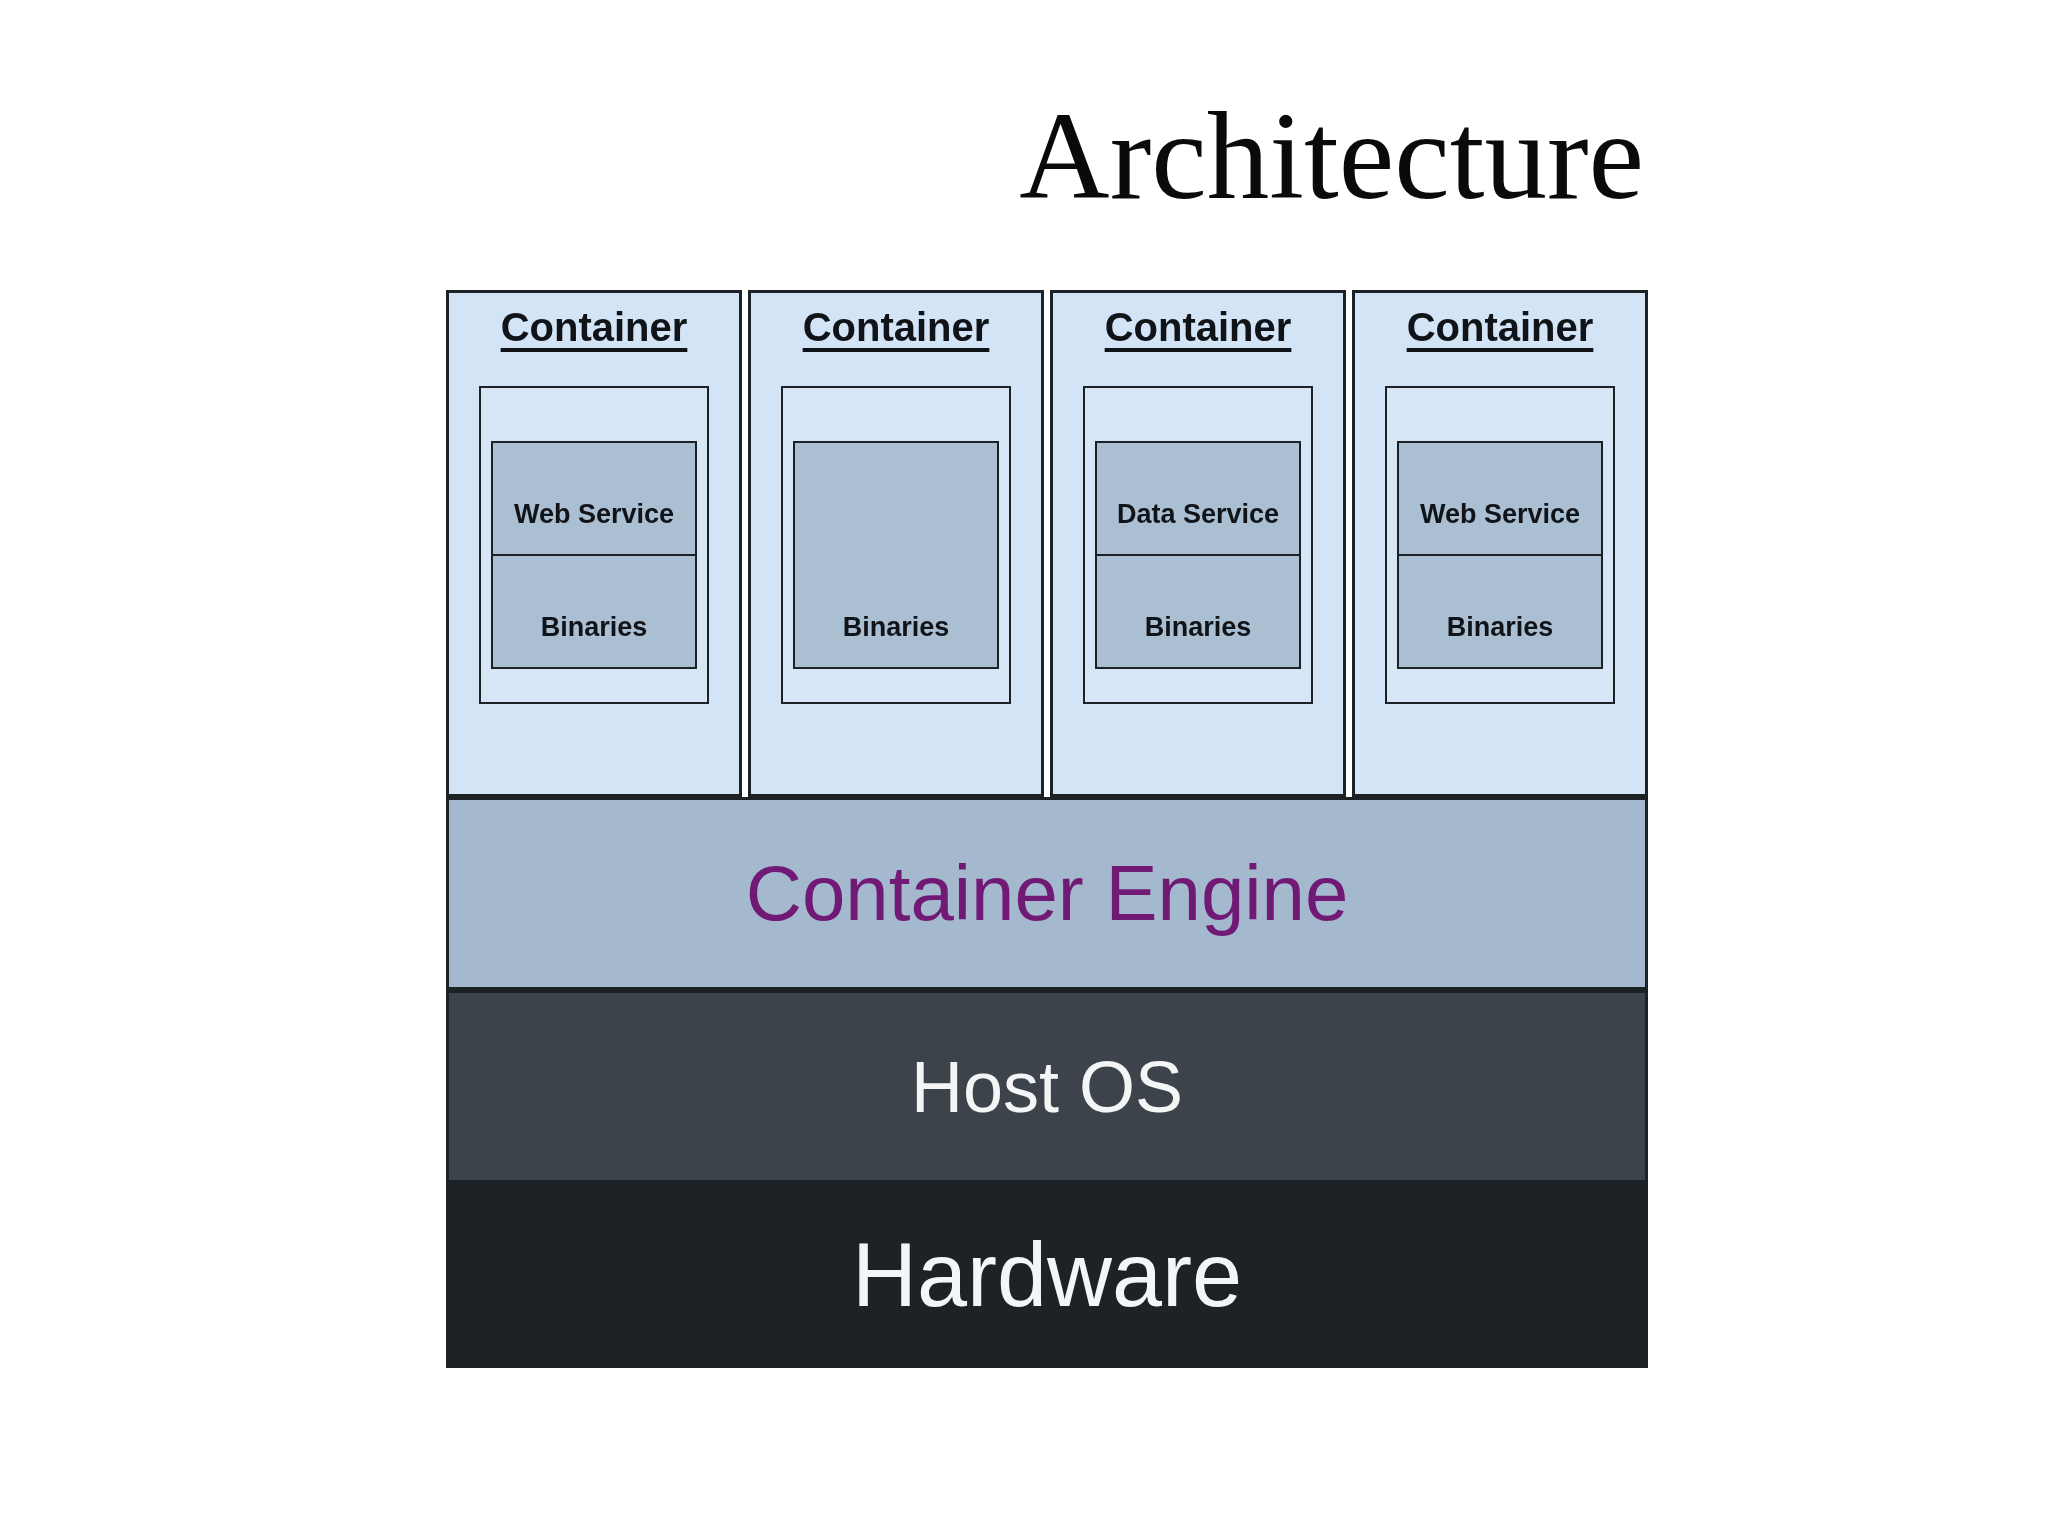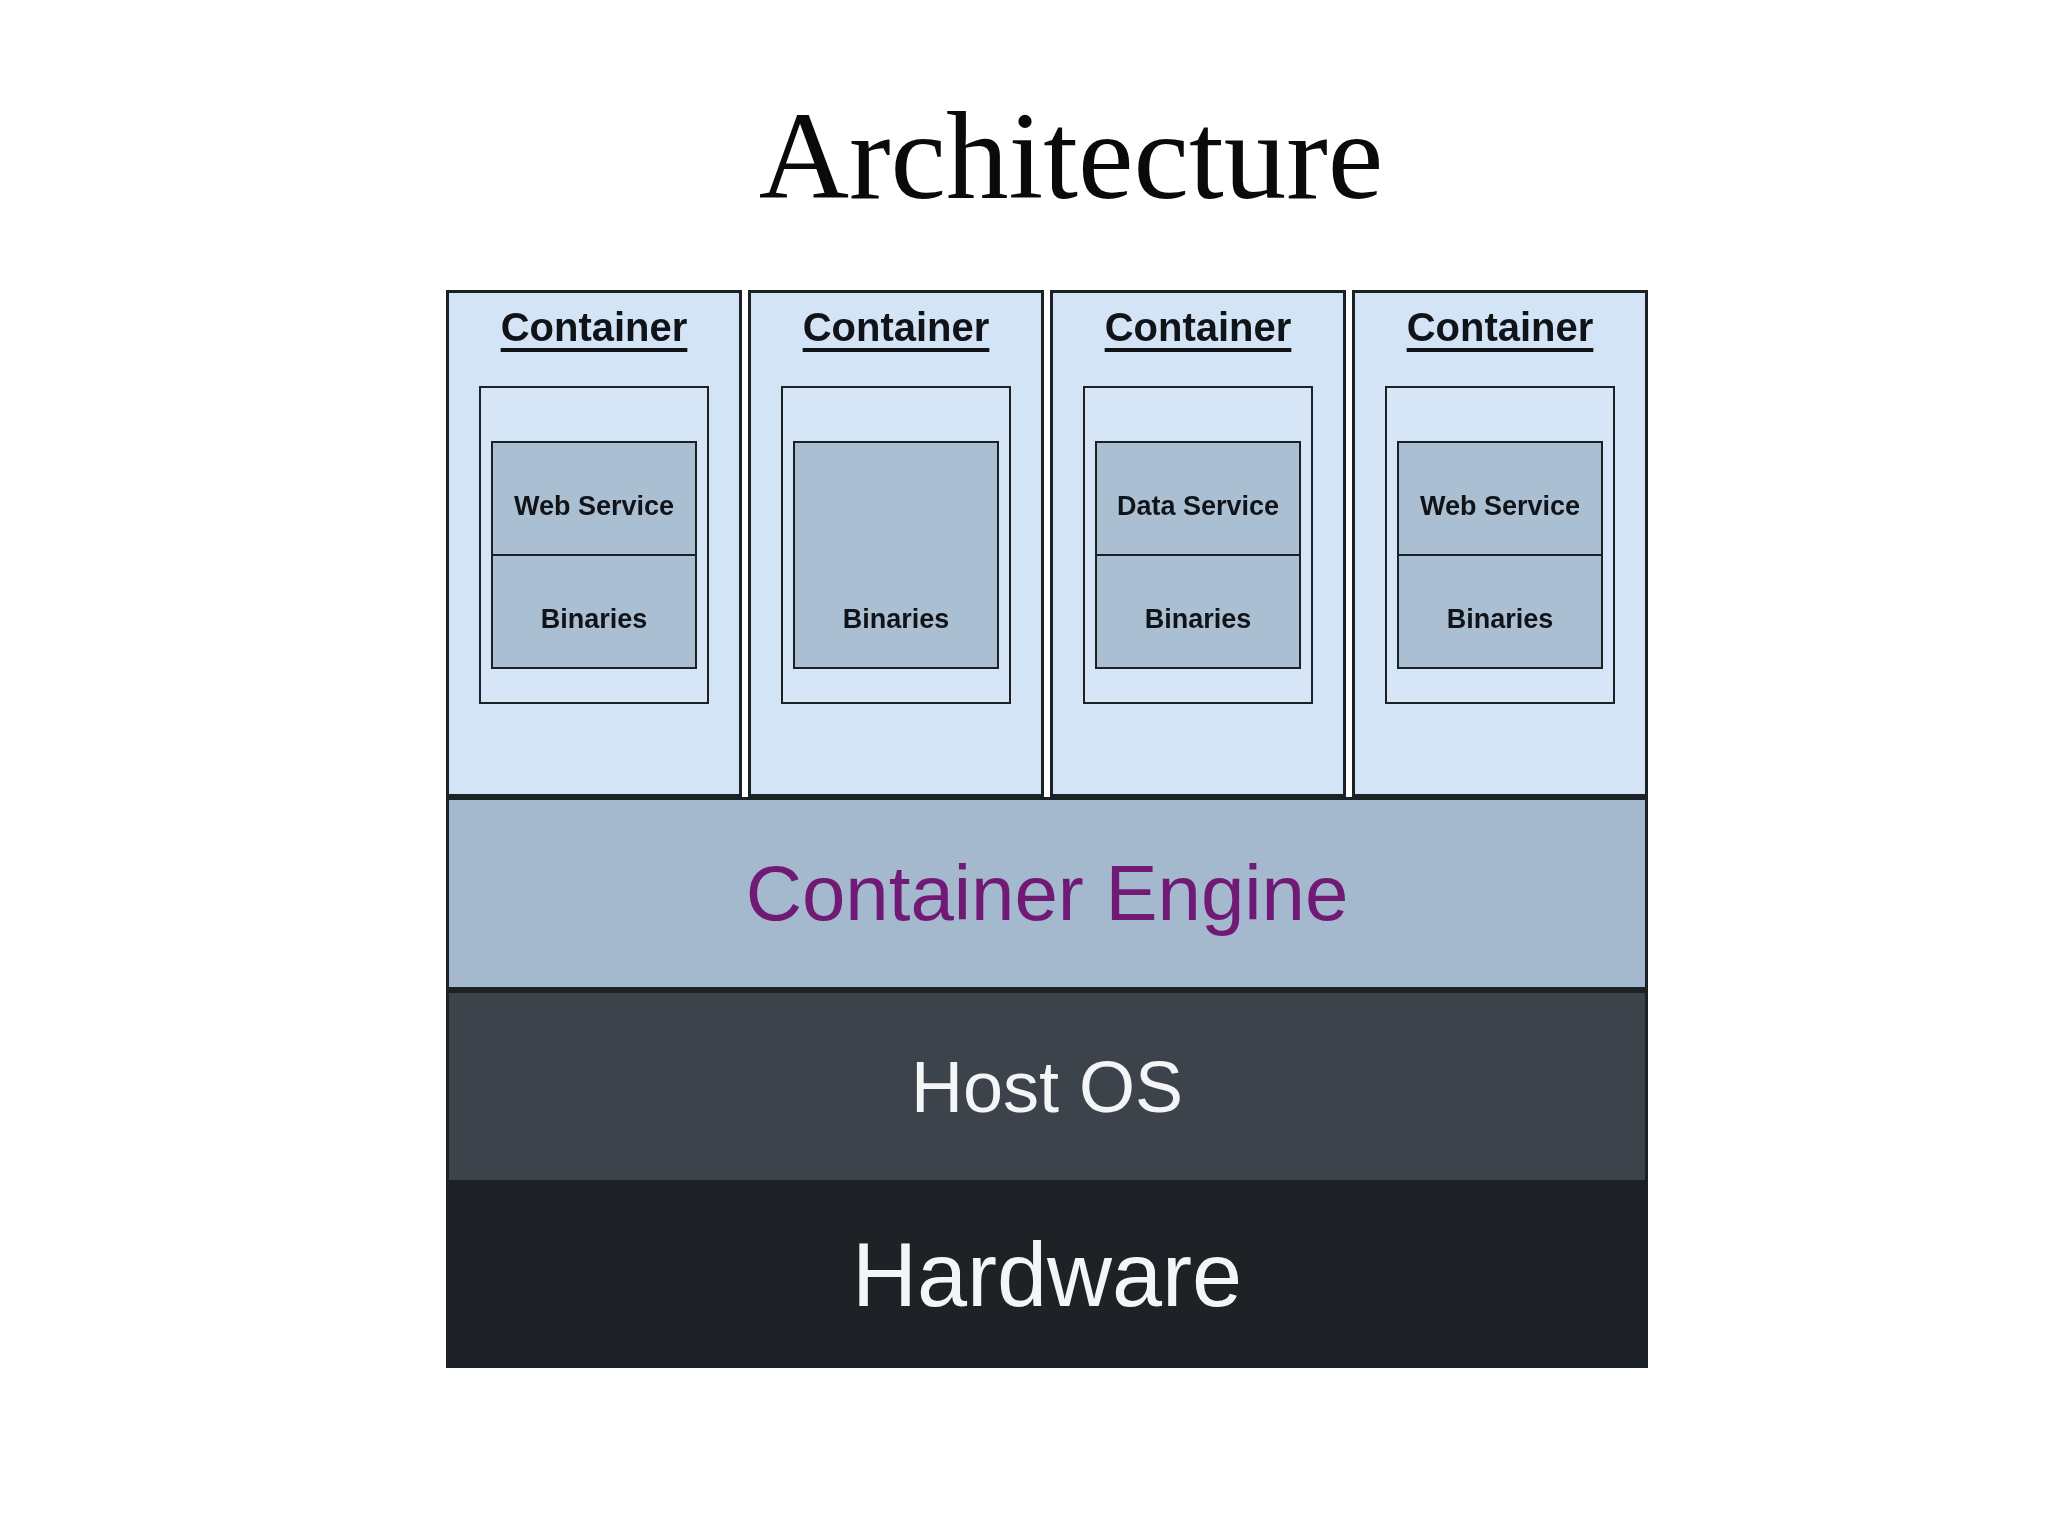--- a/index.html
+++ b/index.html
@@ -18,24 +18,24 @@
   .page {
     position: relative;
     width: 2048px;
     height: 1536px;
     background: #ffffff;
     overflow: hidden;
     font-family: "Liberation Sans", "DejaVu Sans", sans-serif;
   }
   .title {
     position: absolute;
-    left: 470px;
+    left: 442px;
     top: 78px;
     width: 1202px;
-    text-align: center;
+    text-align: right;
     font-family: "Liberation Serif", "DejaVu Serif", serif;
     font-size: 125px;
     line-height: 1.25;
     font-weight: 400;
     color: #0a0a0a;
   }
   .diagram {
     position: absolute;
     left: 446px;
     top: 290px;
@@ -78,21 +78,21 @@
     display: flex;
     flex-direction: column;
   }
   .stack-cell {
     flex: 1 1 0;
     background: var(--cell-bg);
     display: flex;
     flex-direction: column;
     justify-content: flex-end;
     align-items: center;
-    padding-bottom: 32px;
+    padding-bottom: 24px;
     font-size: 27px;
     font-weight: 700;
     color: var(--dark-text);
     white-space: nowrap;
   }
   .stack-cell.top { border-bottom: 2px solid var(--border); }
   .layer {
     border: 3px solid var(--border);
     display: flex;
     align-items: center;

